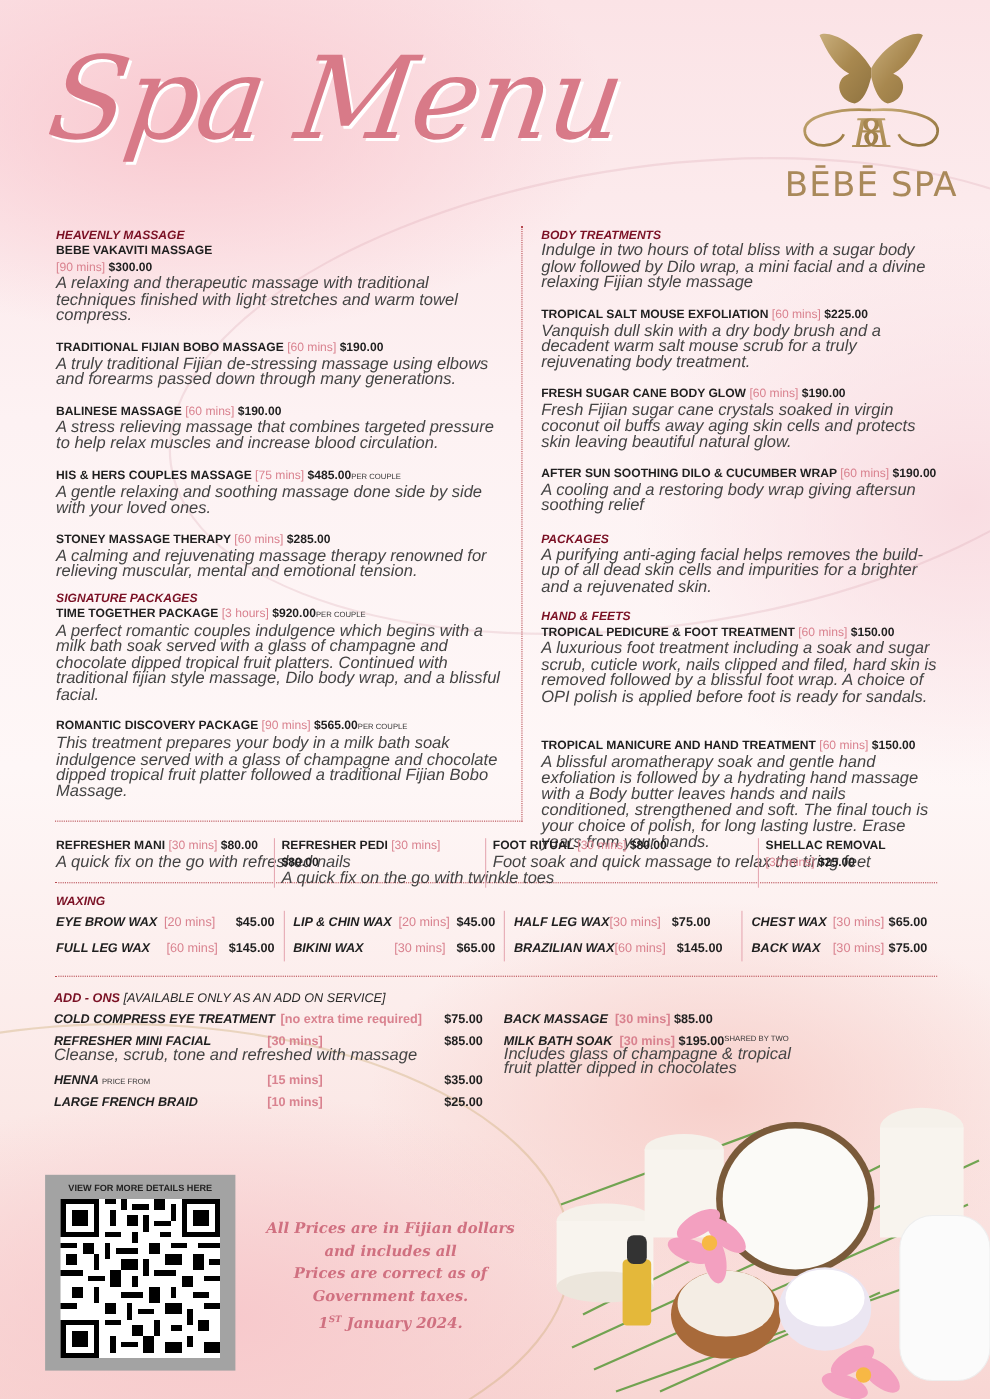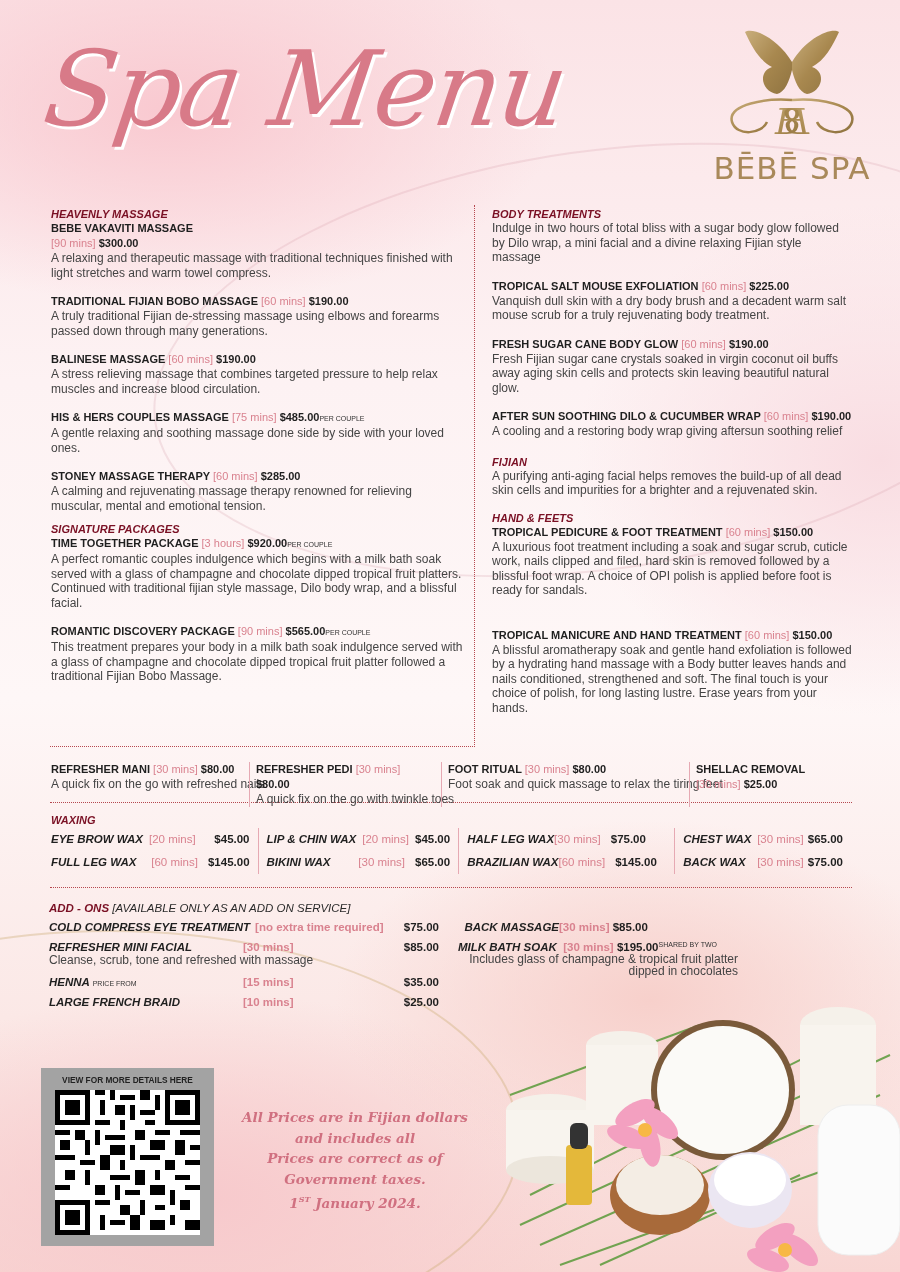--- a/index.html
+++ b/index.html
@@ -39,21 +39,21 @@
   .col-right { left: 492px; top: 208px; width: 360px; }
   .sec-head {
     font-weight: bold; font-style: italic; color: #7a1024;
     font-size: 11px; line-height: 13px;
   }
   .item { margin-bottom: 14px; }
   .item-title { font-weight: bold; font-size: 11px; line-height: 15px; color: #1f1f1f; }
   .dur { color: #d9828f; font-weight: normal; }
   .price { font-weight: bold; color: #1f1f1f; }
   .note { font-size: 7px; font-weight: normal; text-transform: uppercase; color: #333; }
-  .desc { font-size: 12px; line-height: 14.5px; color: #444; }
+  .desc { font-style: italic; font-size: 15px; line-height: 14.5px; color: #444; }
 
   .vdiv { position: absolute; left: 474px; top: 205px; height: 542px; border-left: 1.5px dotted #b6484f; }
   .hdiv { position: absolute; border-top: 1.5px dotted #b6484f; }
 
   .quick { position: absolute; top: 762px; left: 51px; display: flex; font-size: 10.3px; }
   .quick .q { padding: 0 6px 0 6px; border-left: 1px solid #e6a9b3; }
   .quick .q:first-child { padding-left: 0; border-left: none; }
 
   .wax { position: absolute; left: 51px; top: 814px; width: 800px; }
   .wax-grid { display: flex; margin-top: 1px; justify-content: space-between; }
@@ -166,21 +166,21 @@
       <div class="item-title"><span>FRESH SUGAR CANE BODY GLOW</span> <span class="dur">[60 mins]</span> <span class="price">$190.00</span></div>
       <div class="desc">Fresh Fijian sugar cane crystals soaked in virgin coconut oil buffs away aging skin cells and protects skin leaving beautiful natural glow.</div>
     </div>
     <div class="item" style="margin-bottom:17px;">
       <div class="item-title" style="white-space:nowrap;"><span>AFTER SUN SOOTHING DILO &amp; CUCUMBER WRAP</span> <span class="dur">[60 mins]</span> <span class="price">$190.00</span></div>
       <div class="desc">A cooling and a restoring body wrap giving aftersun  soothing relief</div>
     </div>
   </div>
 
   <div>
-    <div class="sec-head">FIJIAN</div>
+    <div class="sec-head">PACKAGES</div>
     <div class="item">
       <div class="desc">A purifying anti-aging facial helps removes the build-up of all dead skin cells and impurities for a brighter and a rejuvenated skin.</div>
     </div>
   </div>
 
   <div>
     <div class="sec-head">HAND &amp; FEETS</div>
     <div class="item" style="margin-bottom:30px;">
       <div class="item-title"><span>TROPICAL PEDICURE &amp; FOOT TREATMENT</span> <span class="dur">[60 mins]</span> <span class="price">$150.00</span></div>
       <div class="desc">A luxurious foot treatment including a soak and sugar scrub, cuticle work, nails clipped and filed, hard skin is removed followed by a blissful foot wrap.  A choice of OPI polish is applied before foot is ready for sandals.</div>
@@ -289,21 +289,21 @@
         <span style="width:194px;"><span>HENNA</span> <span class="note" style="font-style:normal;">PRICE FROM</span></span>
           <span class="dur">[15 mins]</span>
           <span class="price" style="margin-left:auto;">$35.00</span>
       </div>
       <div class="addon-row">
         <span style="width:194px;">LARGE FRENCH BRAID</span>
           <span class="dur">[10 mins]</span>
           <span class="price" style="margin-left:auto;">$25.00</span>
       </div>
     </div>
-    <div style="margin-left:19px;width:280px;text-align:right;">
+    <div style="margin-left:19px;width:280px;">
       <div class="addon-row" style="margin-bottom:8px;">
         <span style="width:101px;">BACK MASSAGE</span><span class="dur">[30 mins]</span>&nbsp;<span class="price">$85.00</span>
       </div>
       <div>
         <div class="addon-row"><span>MILK BATH SOAK</span>&nbsp;&nbsp;<span class="dur">[30 mins]</span>&nbsp;<span class="price">$195.00</span><span class="note" style="font-style:normal;">SHARED BY TWO</span></div>
         <div class="desc" style="line-height:12px;">Includes glass of champagne &amp; tropical fruit platter dipped in chocolates</div>
       </div>
     </div>
   </div>
 </div>

